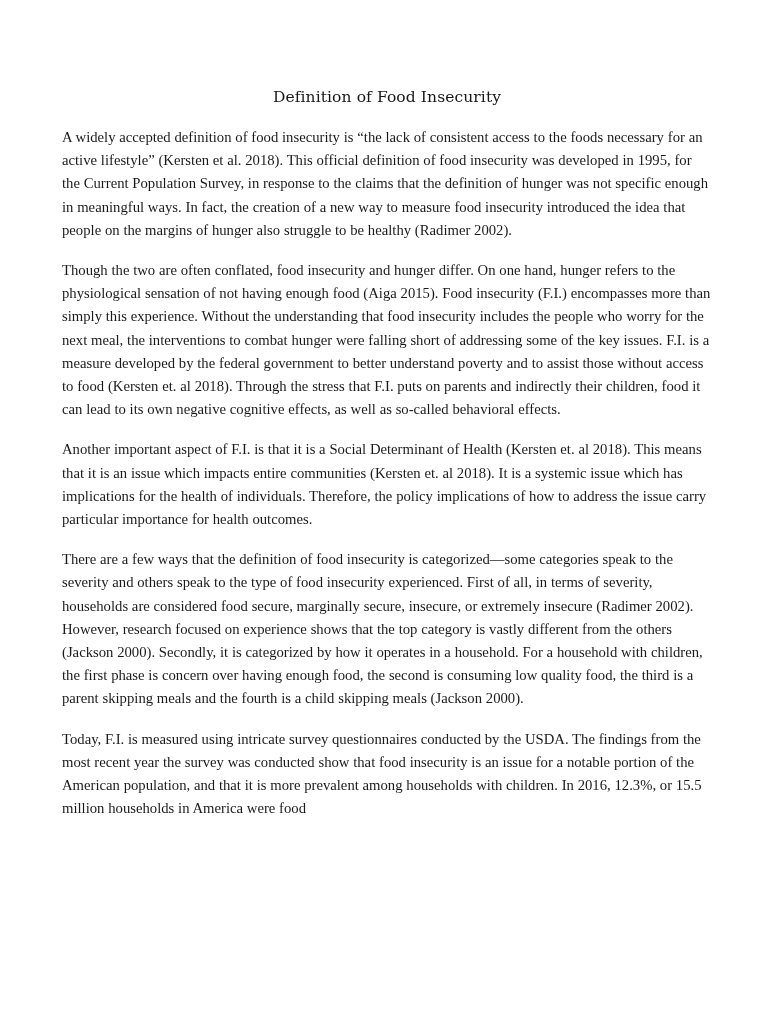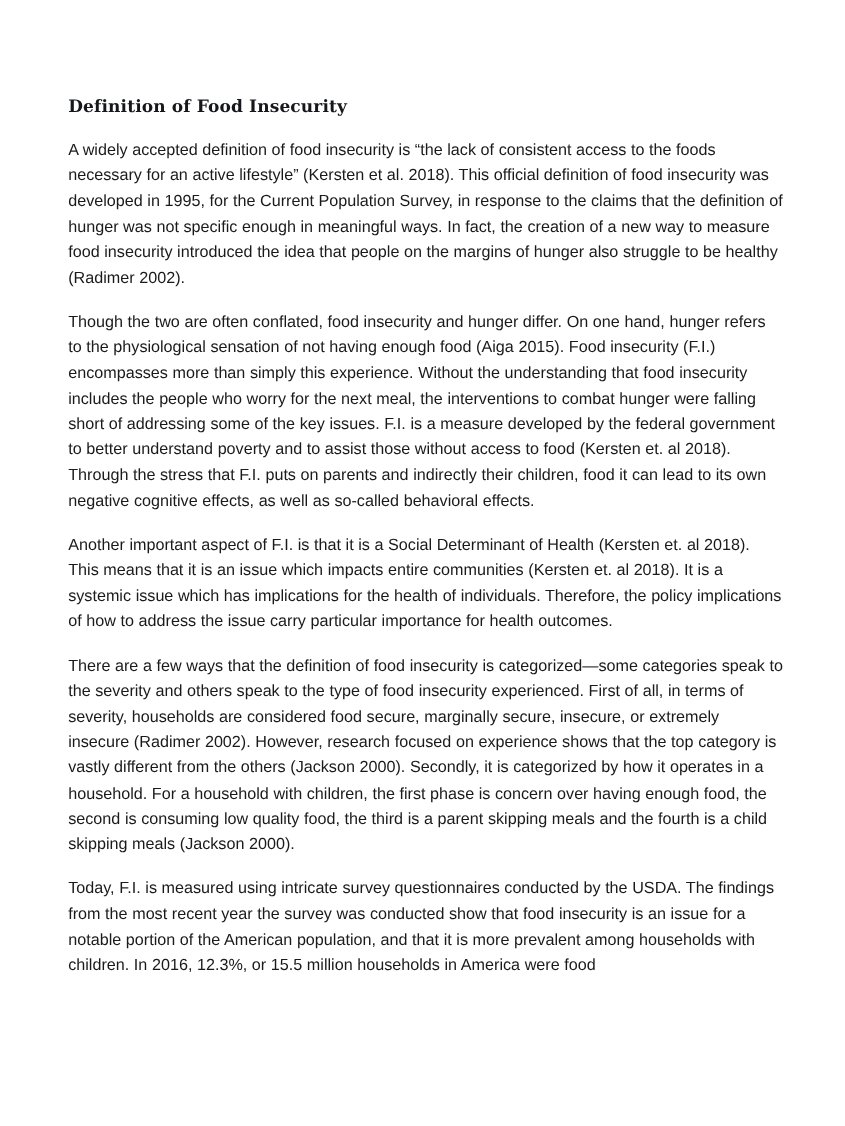--- a/index.html
+++ b/index.html
@@ -27,42 +27,43 @@
 
   .content {
     position: absolute;
     left: 62px;
     top: 86px;
     width: 650px;
   }
 
   .doc-heading {
     font-family: "DejaVu Serif", "Liberation Serif", serif;
-    font-weight: 700;
+    font-weight: 400;
     color: #15171a;
     letter-spacing: 0.1px;
     margin: 0;
+    text-align: center;
   }
 
   .doc-heading.level-1 {
     font-size: 15.5px;
     line-height: 22px;
     margin-bottom: 18px;
   }
 
   .doc-heading.level-2 {
     font-size: 18px;
     line-height: 24px;
     margin-top: 28px;
     margin-bottom: 20px;
     letter-spacing: 0.15px;
   }
 
   .doc-paragraph {
-    font-family: Liberation Sans, sans-serif;
+    font-family: Liberation Serif, serif;
     font-size: 14.7px;
     line-height: 23.2px;
     color: #1a1a1a;
     margin: 0 0 17px 0;
     text-align: left;
     word-spacing: 0.1px;
     hyphens: none;
   }
 
   .doc-paragraph:last-child {

